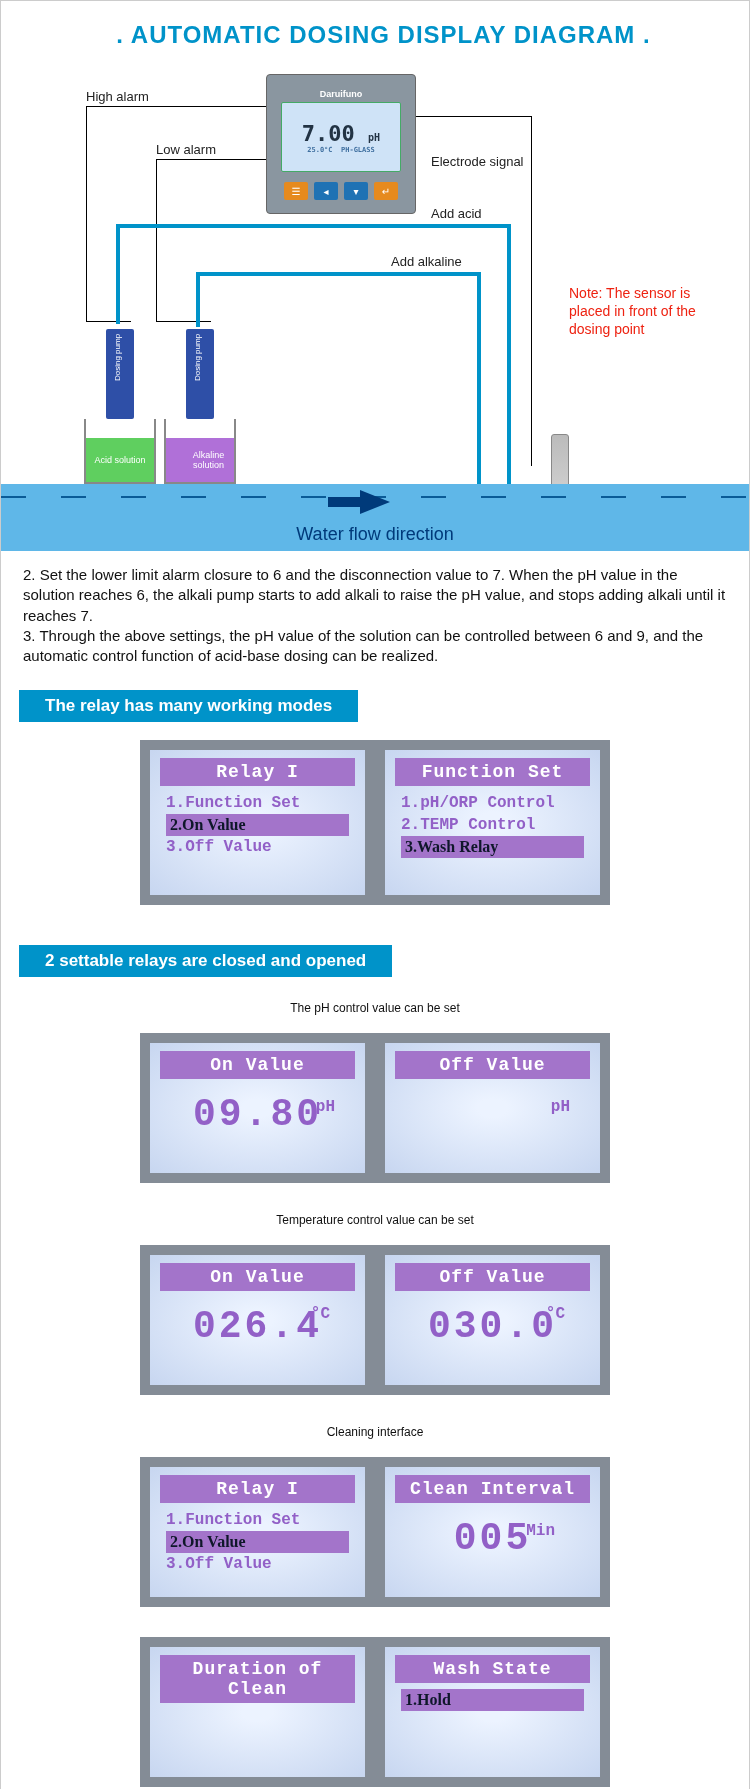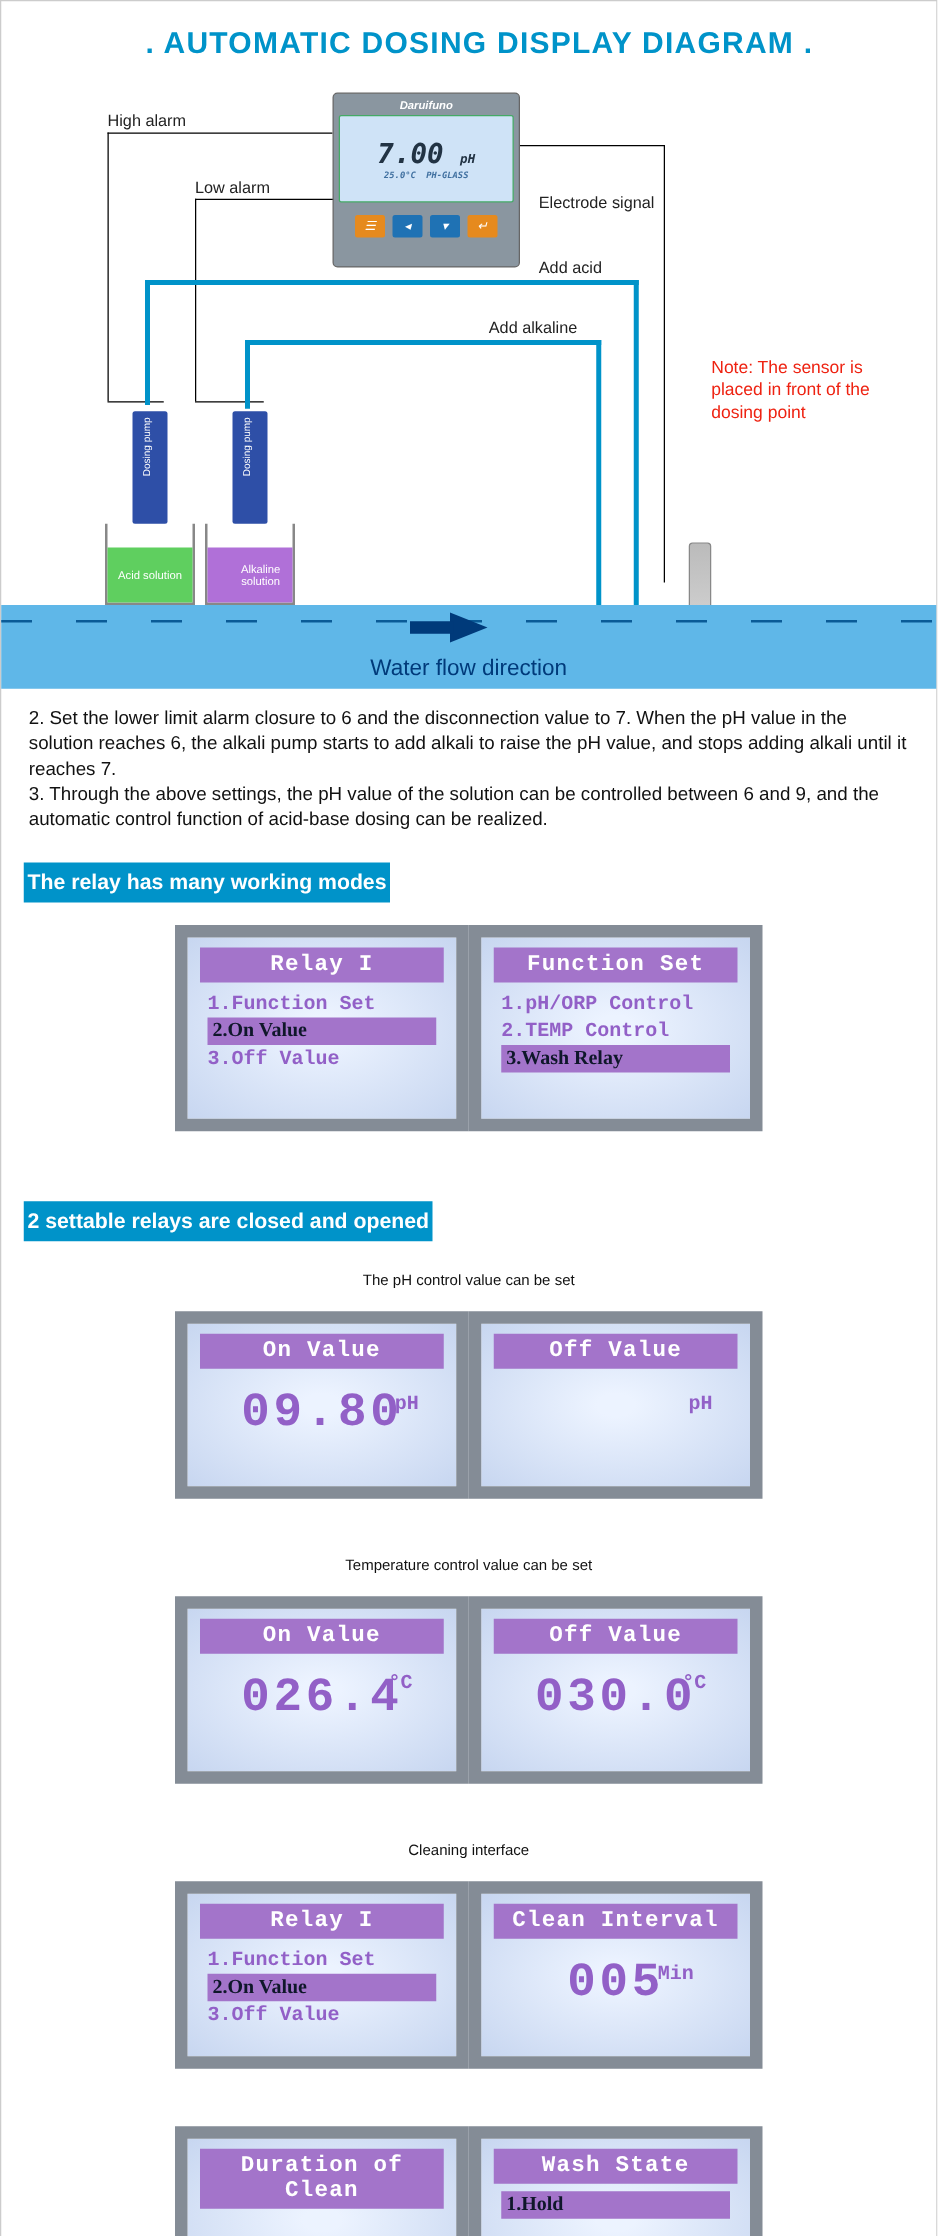--- a/index.html
+++ b/index.html
@@ -2,21 +2,21 @@
 <html><head>
 <meta charset="utf-8">
 <style>
   * { box-sizing: border-box; margin: 0; padding: 0; }
   body { font-family: Arial, sans-serif; background: #fff; width: 750px; }
   .page { border: 1px solid #ccc; width: 750px; padding: 20px 0 15px 0; position: relative; }
   .title { color: #0093c9; font-size: 24px; font-weight: bold; text-align: center; letter-spacing: 1px; margin-bottom: 25px; margin-left: 17px; }
 
   
   .diag { position: relative; height: 430px; margin: 0 30px; }
-  .controller { position: absolute; left: 235px; top: 0; width: 150px; height: 140px; background: #8a96a0; border-radius: 4px; border: 1px solid #666; padding: 4px; font-style: italic; }
+  .controller { position: absolute; left: 235px; top: 0; width: 150px; height: 140px; background: #8a96a0; border-radius: 4px; border: 1px solid #666; padding: 14px; }
   .controller-brand { color: #fff; font-size: 9px; font-weight: bold; text-align: center; margin-bottom: 3px; }
   .controller-screen { background: #cfe3f7; border: 1px solid #4a6; height: 70px; border-radius: 2px; display: flex; flex-direction: column; align-items: center; justify-content: center; font-family: monospace; }
   .screen-ph  { font-size: 22px; font-weight: bold; color: #234; }
   .screen-row2 { font-size: 7px; color: #4070a0; font-weight: bold; }
   .controller-btns { display: flex; gap: 6px; margin-top: 10px; justify-content: center; }
   .cbtn { width: 24px; height: 18px; border-radius: 2px; display: flex; align-items: center; justify-content: center; font-size: 10px; color: #fff; }
   .cbtn.orange { background: #e68a1e; }
   .cbtn.blue   { background: #1f72b4; }
 
   .lbl { position: absolute; font-size: 13px; color: #222; }
@@ -39,23 +39,23 @@
   
   .water { position: relative; height: 67px; background: #5fb7e8; margin-top: -20px; display:flex; flex-direction:column; align-items:center; justify-content:center; }
   .arrow { width: 0; height: 0; border-left: 30px solid #003a7a; border-top: 12px solid transparent; border-bottom: 12px solid transparent; margin-bottom: 6px; position:relative; }
   .arrow::before { content:""; position:absolute; left:-62px; top:-5px; width:35px; height:10px; background:#003a7a; }
   .water-txt { font-size: 18px; color:#003a7a; margin-top:4px; }
   .dashes { position:absolute; left:0; right:0; top:12px; height:2px; background: repeating-linear-gradient(90deg,#0a5b97 0 25px, transparent 25px 60px); }
 
   
   .instr { font-size: 15px; line-height:1.35; padding: 14px 22px; color:#111; }
 
-  .bar { background:#0093c9; color:#fff; font-size:17px; font-weight:bold; padding:6px 3px; display:inline-block; margin: 10px 0 18px 18px; }
-
-  .row { display:flex; justify-content:center; margin-bottom:46px; }
+  .bar { background:#0093c9; color:#fff; font-size:17px; font-weight:bold; padding:6px 26px; display:inline-block; margin: 10px 0 18px 18px; }
+
+  .row { display:flex; justify-content:center; margin-bottom:30px; }
   .sub { text-align:center; font-size:12px; margin: 6px 0 18px; color:#111; }
 
   
   .lcd { width: 235px; height: 165px; background: radial-gradient(ellipse at center, #ecf3ff 10%, #c7d6f0 100%); border: 10px solid #848c96; position:relative; font-family: "Courier New", monospace; font-weight: bold; }
   .lcd.small { height:150px; }
   .lcd .hdr { background:#a374ca; color:#fff; font-size:18px; text-align:center; padding:4px 0; margin: 8px 10px 6px 10px; letter-spacing:1px; }
   .lcd .menu { padding: 0 16px; color:#9260c7; font-size:16px; text-align:left; }
   .lcd .menu div { padding:2px 0; }
   .lcd .menu .sel { background:#a374ca; color:#0f172a; padding-left:4px;font-family:Liberation Serif, serif; }
   .lcd .big { text-align:center; color:#9260c7; font-size:38px; letter-spacing:3px; margin-top:14px; position:relative; }

